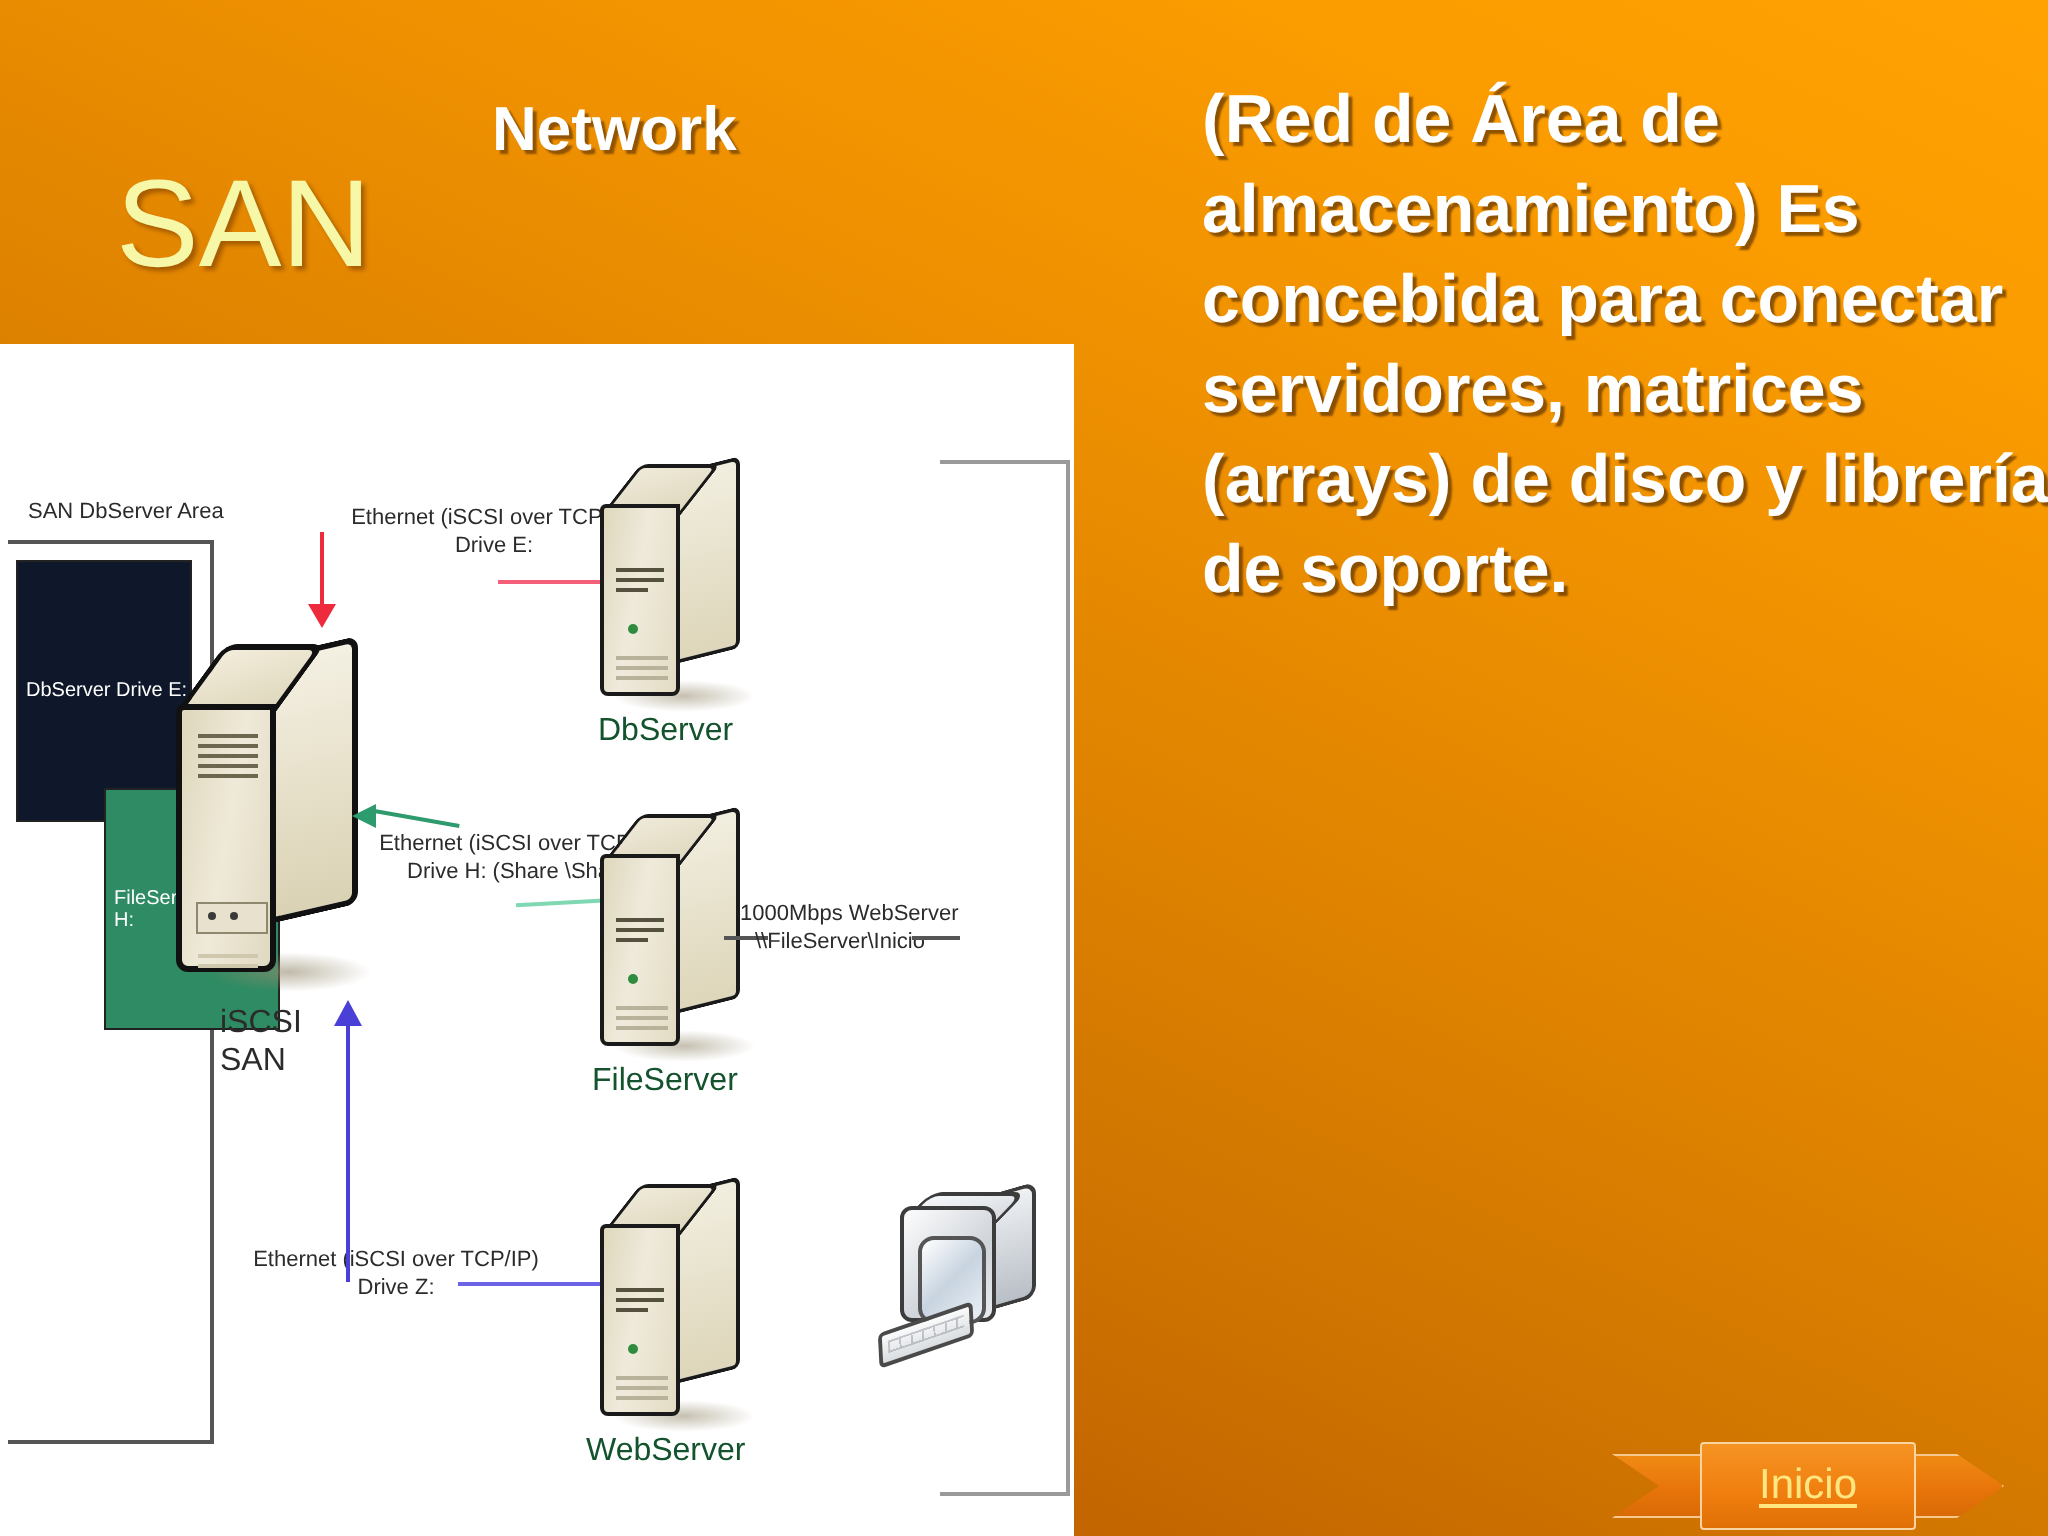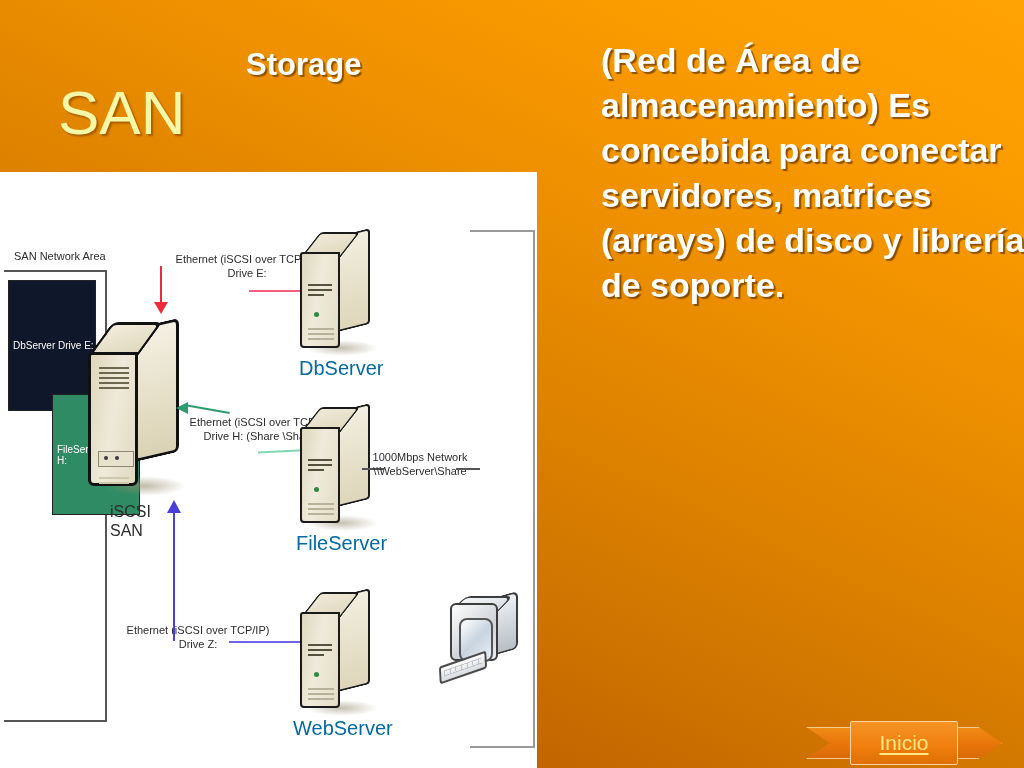--- a/index.html
+++ b/index.html
@@ -179,21 +179,21 @@
     border-radius: 50%;
     background: #2f8b3e;
   }
   .tower .bay {
     position: absolute;
     left: 6px; width: 26px; height: 2px;
     background: #b9b29a;
   }
   .tower-name {
     position: absolute;
-    font-size: 20px; color: #0369a1;
+    font-size: 16px; color: #14532d;
     white-space: nowrap;
   }
 
   
   #san-unit {
     position: absolute;
     left: 88px; top: 150px;
     width: 96px; height: 170px;
   }
   #san-unit .u-front {
@@ -337,35 +337,35 @@
   }
 </style>
 </head>
 <body>
 
 <div id="slide">
 
   <div id="title-san">SAN</div>
 
   <div id="title-sub">
-    <div>Storage</div>
+    <div>Network</div>
   </div>
 
   <div id="body-text">
     <p>(Red de Área de almacenamiento) Es concebida para conectar servidores, matrices (arrays) de disco y librerías de soporte.</p>
   </div>
 
   <div id="diagram">
     <div id="diagram-inner">
 
       <div class="panel-edge-v"></div>
       <div class="panel-edge-top"></div>
       <div class="panel-edge-bot"></div>
 
-      <div id="san-box-label">SAN Network Area</div>
+      <div id="san-box-label">SAN DbServer Area</div>
       <div id="san-box"></div>
 
       <div class="drive" id="drive-e">
         <span>DbServer Drive E:</span>
       </div>
       <div class="drive" id="drive-h">
         <span>FileServer Drive H:</span>
       </div>
 
       <div id="san-unit">
@@ -442,22 +442,22 @@
           <div class="led"></div>
           <div class="bay" style="top:74px"></div>
           <div class="bay" style="top:79px"></div>
           <div class="bay" style="top:84px"></div>
         </div>
       </div>
       <div class="tower-name" style="left:296px; top:360px;">FileServer</div>
 
       <div class="line h-line" style="left:362px; top:296px; width:22px; background:#555;"></div>
       <div class="dlabel c" style="left:370px; top:278px; width:100px;">
-        <div>1000Mbps Network</div>
-        <div>\\WebServer\Share</div>
+        <div>1000Mbps WebServer</div>
+        <div>\\FileServer\Inicio</div>
       </div>
       <div class="line h-line" style="left:456px; top:296px; width:24px; background:#555;"></div>
 
       <div id="monitor">
         <div class="m-side"></div>
         <div class="m-top"></div>
         <div class="m-front">
             <div class="m-screen"></div>
           </div>
       </div>

